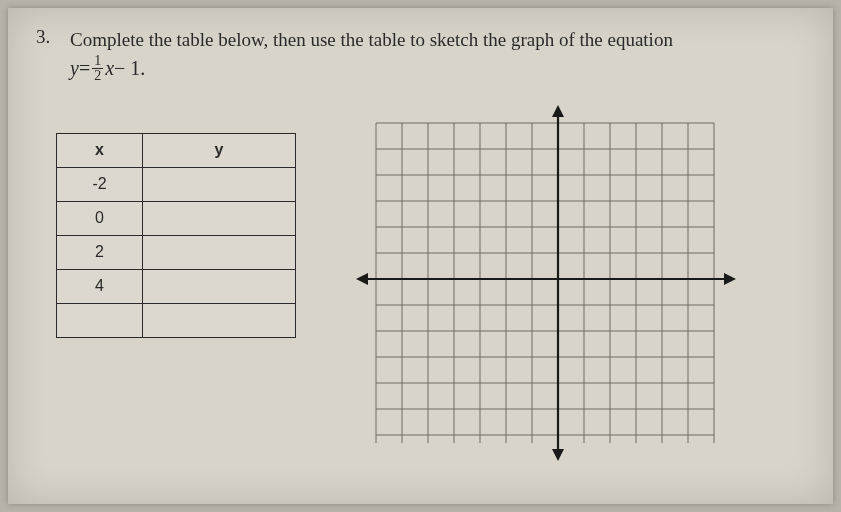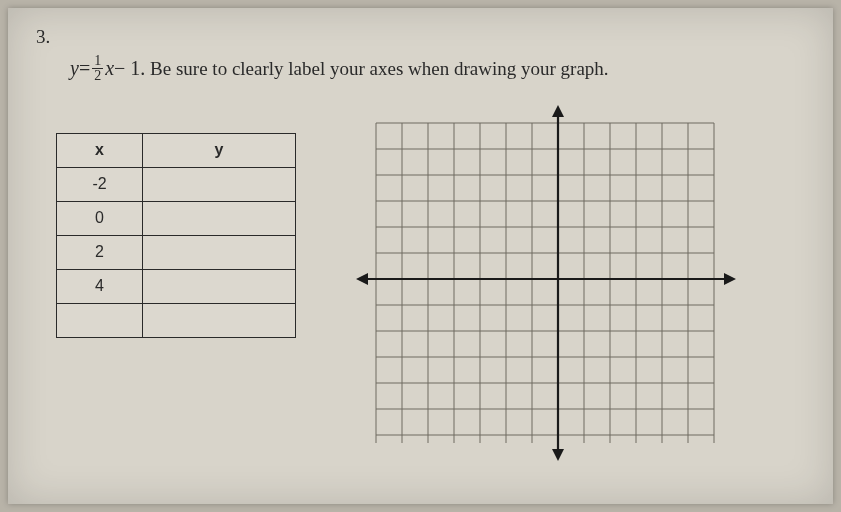--- a/index.html
+++ b/index.html
@@ -89,32 +89,31 @@
   .arrowhead { fill: #1a1a1a; }
 </style>
 </head>
 <body>
 
 <div class="page">
 
   <div class="problem-header">
     <div class="problem-number">3.</div>
     <div class="problem-text">
-      <br>
+      <span>Complete the table below, then use the table to sketch the graph of the equation</span><br>
       <span class="equation">
         <span>y</span>
         <span style="font-style:normal;"> = </span>
         <span class="frac">
           <span class="num">1</span>
           <span class="den">2</span>
         </span>
         <span>x</span>
         <span style="font-style:normal;"> − 1.</span>
       </span>
-      <span>  Be sure to clearly label your axes when drawing your graph.</span>
     </div>
   </div>
 
   <div class="content-row">
 
     <table class="xy-table">
       <tbody>
           <tr>
         <th class="xcol">x</th>
         <th class="ycol">y</th>

